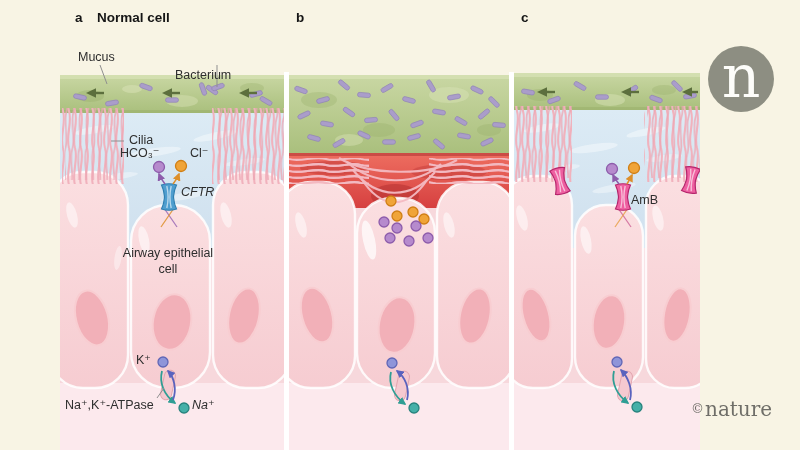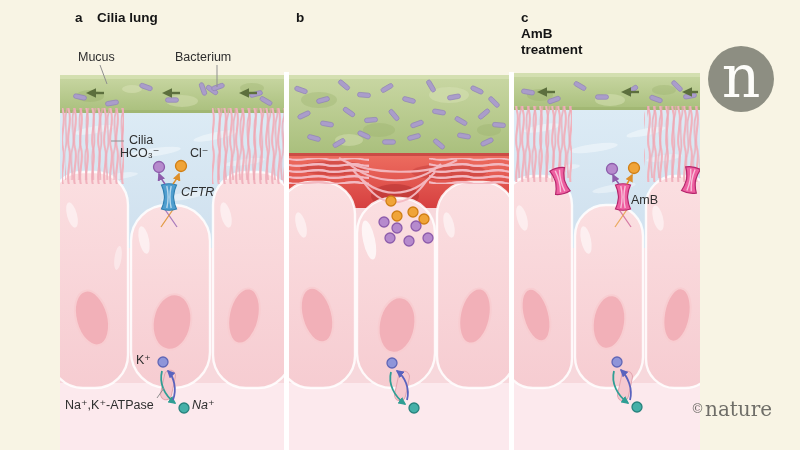--- a/index.html
+++ b/index.html
@@ -175,28 +175,29 @@
 
       <g>
         <line class="ptr" x1="40" y1="65" x2="47" y2="84"></line>
         <line class="ptr" x1="157" y1="65" x2="157" y2="87"></line>
         <line class="ptr" x1="51" y1="141" x2="64" y2="141"></line>
         <path class="ptr" d="M97,398 L104,388"></path>
       </g>
     </svg>
     <div class="hdr" style="left:15px;">
       <span class="tag">a</span>
-      <span>Cilia lung</span>
+      <span>Normal cell</span>
     </div>
     <div class="lbl" style="left:18px;top:50px;">Mucus</div>
-    <div class="lbl" style="left:115px;top:50px;">Bacterium</div>
+    <div class="lbl" style="left:115px;top:68px;">Bacterium</div>
     <div class="lbl" style="left:69px;top:133px;">Cilia</div>
     <div class="lbl" style="left:60px;top:146px;">HCO₃⁻</div>
     <div class="lbl" style="left:114px;top:146px;margin-left:16px;">Cl⁻</div>
     <div class="lbl" style="left:121px;top:185px;font-style:italic;">CFTR</div>
+    <div class="lbl center" style="left:56px;top:245px;width:104px;">Airway epithelial cell</div>
     <div class="lbl" style="left:76px;top:353px;">K⁺</div>
     <div class="lbl" style="left:132px;top:398px;font-style:italic;">Na⁺</div>
     <div class="lbl" style="left:5px;top:398px;">Na⁺,K⁺-ATPase</div>
   </div>
 
   <div class="divider" style="left:284px;"></div>
 
   <div class="panel" style="left:289px;width:220px;">
     <svg class="art" width="220" height="450" viewBox="0 0 220 450">
       <g>
@@ -386,21 +387,20 @@
           </g>
         <path d="M100,371 C97,383 103,395 114,403" stroke="#2f9e94" stroke-width="1.8" fill="none" marker-end="url(#mk-teal)"></path>
         <path d="M116,400 C119,389 114,377 107,370" stroke="#5a63be" stroke-width="1.8" fill="none" marker-end="url(#mk-blue)"></path>
         <circle class="kdot" cx="103" cy="362" r="5"></circle>
         <circle class="nadot" cx="123" cy="407" r="5"></circle>
       </g>
     </svg>
     <div class="hdr" style="left:7px;">
       <span class="tag">c</span>
       <span></span>
-      <span>AmB treatment</span>
     </div>
     <div class="lbl" style="left:117px;top:193px;">AmB</div>
   </div>
 
   <div id="logo">
     <span>n</span>
   </div>
   <div id="credit">
     <span class="sym">©</span><span class="nm">nature</span>
   </div>

